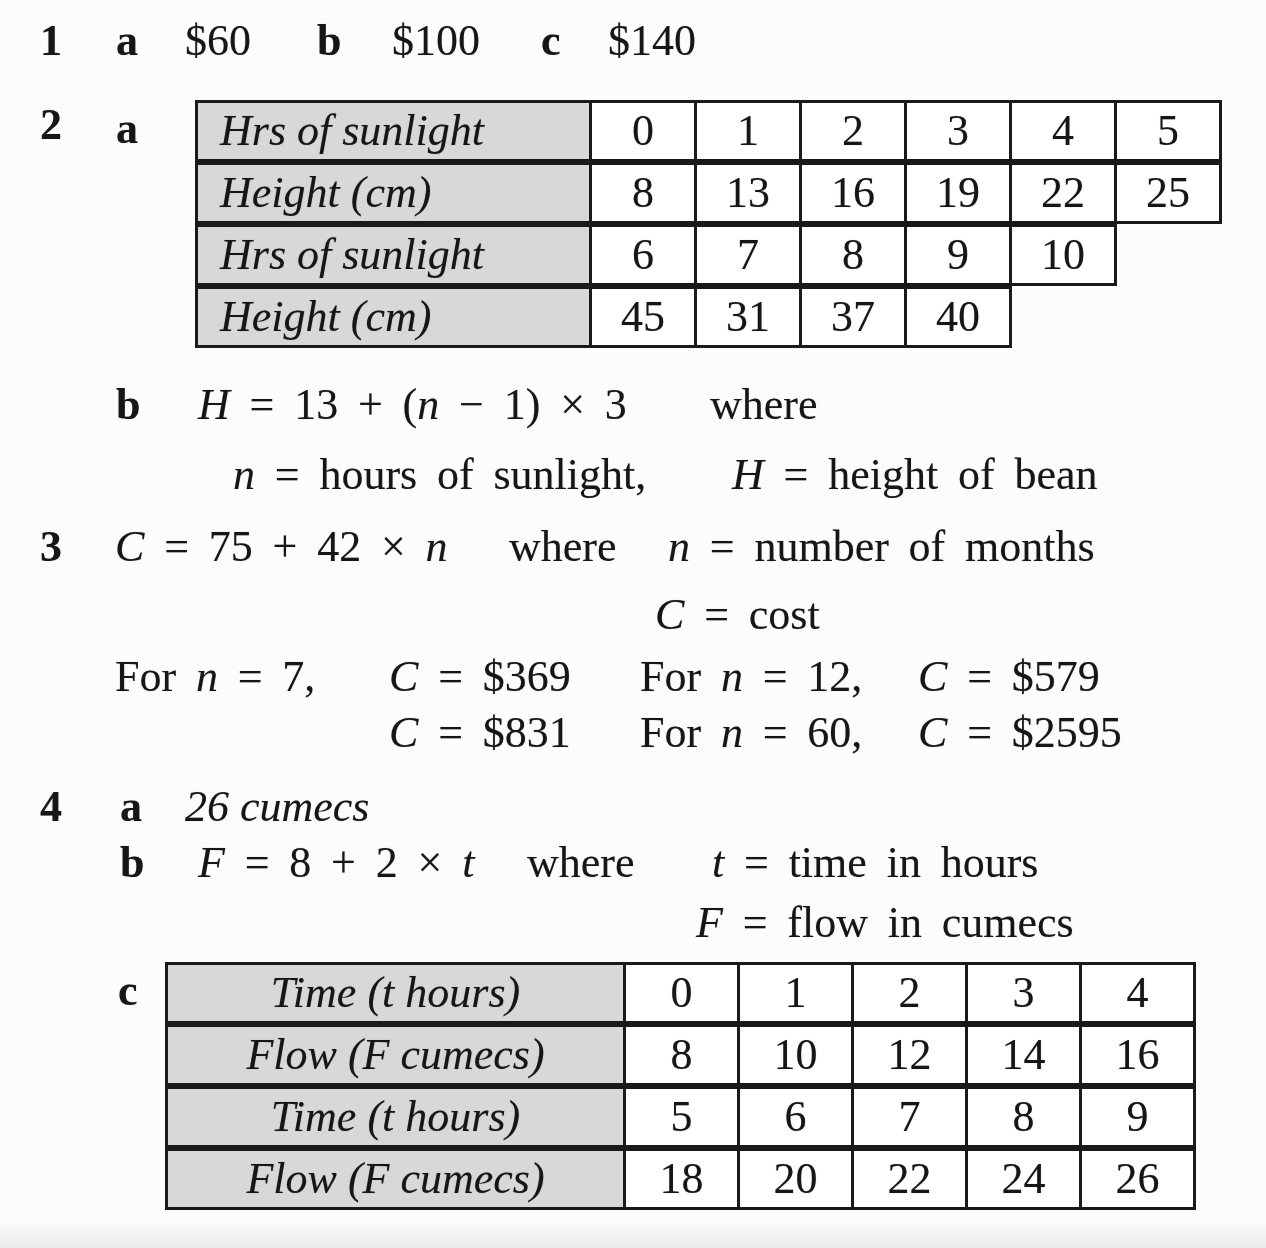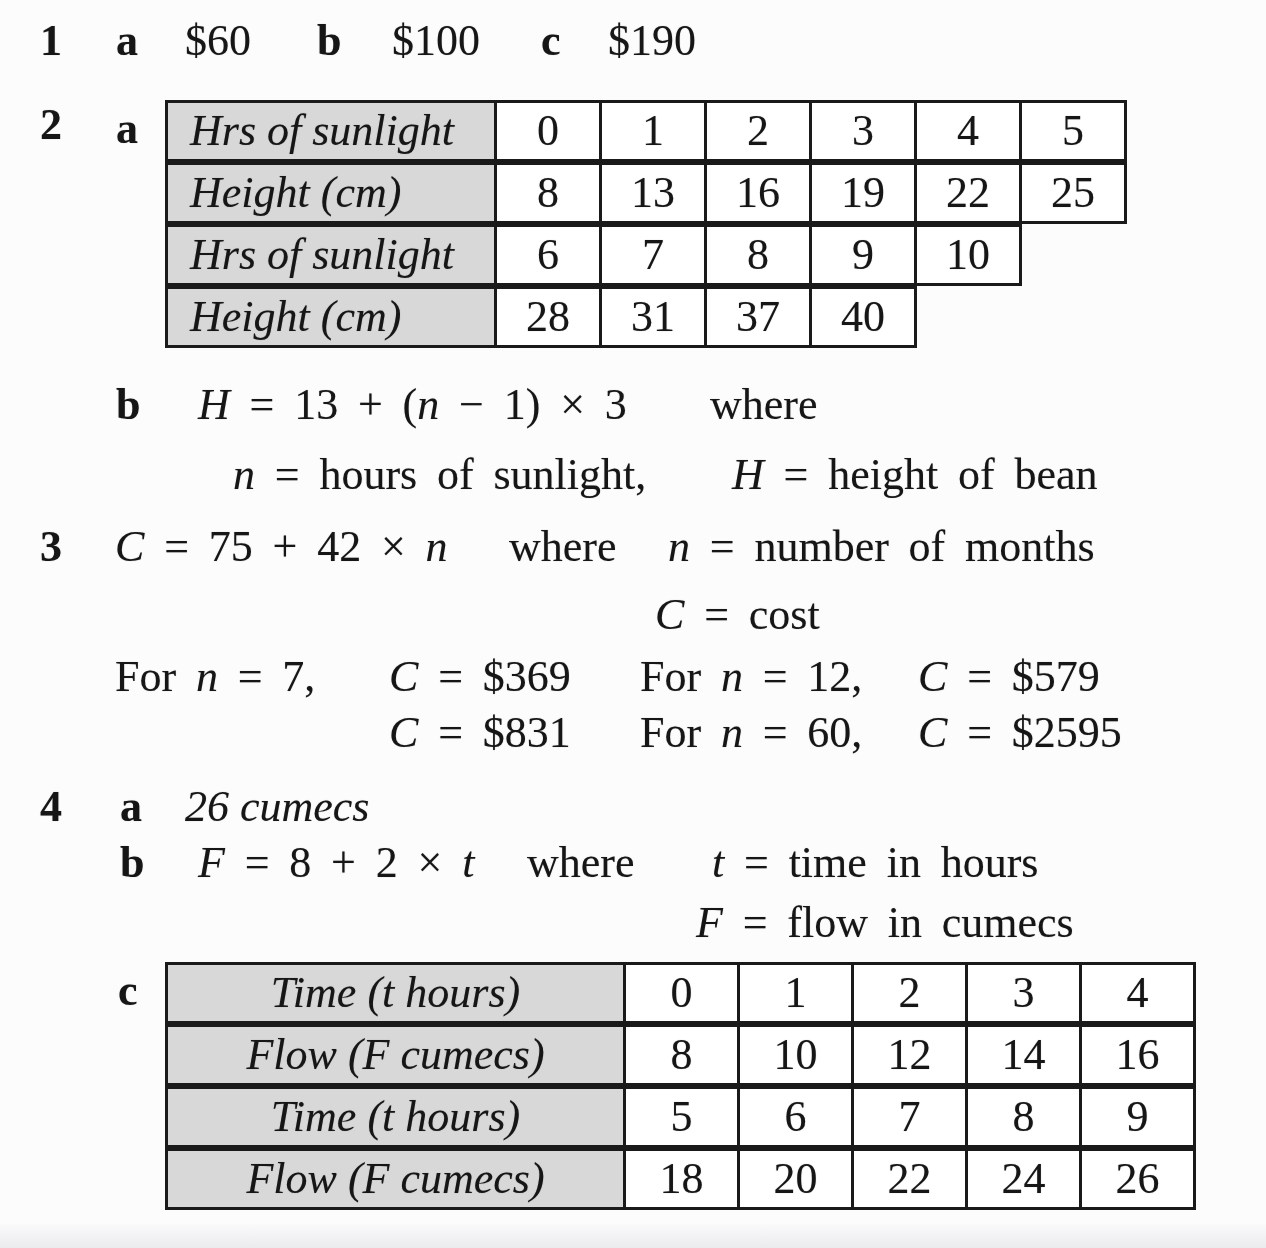--- a/index.html
+++ b/index.html
@@ -27,41 +27,41 @@
     font-size:44px;line-height:1;
     background:#ffffff;
   }
   .tcell + .tcell{margin-left:-3px;}
   .tlabel{
     background:#d8d8d8;
     font-style:italic;
     justify-content:flex-start;
     padding-left:22px;
   }
-  .table1 .tlabel{width:332px;}
+  .table1 .tlabel{width:397px;margin-left:30px;}
   .table1 .tval{width:108px;}
   .table2 .tlabel{width:461px;justify-content:center;padding-left:0;}
   .table2 .tval{width:117px;}
   .bottom-strip{
     position:absolute;left:0;top:1224px;width:1266px;height:24px;
     background:linear-gradient(180deg,#fafafb 0%,#ebebee 100%);
   }
 </style>
 </head>
 <body>
 
 <div class="page">
 
   <span class="abs bold" style="left:40px;top:16px;">1</span>
   <span class="abs bold" style="left:116px;top:16px;">a</span>
   <span class="abs" style="left:185px;top:16px;">$60</span>
   <span class="abs bold" style="left:317px;top:16px;">b</span>
   <span class="abs" style="left:392px;top:16px;">$100</span>
   <span class="abs bold" style="left:541px;top:16px;">c</span>
-  <span class="abs" style="left:608px;top:16px;">$190</span>
+  <span class="abs" style="left:608px;top:16px;">$140</span>
 
   <span class="abs bold" style="left:40px;top:100px;">2</span>
   <span class="abs bold" style="left:116px;top:104px;">a</span>
 
   <div class="dtable table1" style="left:165px;top:100px;">
       <div class="trow">
         <div class="tcell tlabel">Hrs of sunlight</div>
         <div class="tcell tval">0</div>
         <div class="tcell tval">1</div>
         <div class="tcell tval">2</div>
@@ -81,21 +81,21 @@
       <div class="trow">
         <div class="tcell tlabel">Hrs of sunlight</div>
         <div class="tcell tval">6</div>
         <div class="tcell tval">7</div>
         <div class="tcell tval">8</div>
         <div class="tcell tval">9</div>
         <div class="tcell tval">10</div>
       </div>
       <div class="trow">
         <div class="tcell tlabel">Height (cm)</div>
-        <div class="tcell tval">28</div>
+        <div class="tcell tval">45</div>
         <div class="tcell tval">31</div>
         <div class="tcell tval">37</div>
         <div class="tcell tval">40</div>
       </div>
     </div>
 
   <span class="abs bold" style="left:116px;top:380px;">b</span>
   <span class="abs math" style="left:198px;top:380px;"><i>H</i> = 13 + (<i>n</i> − 1) × 3</span>
   <span class="abs" style="left:710px;top:380px;">where</span>
   <span class="abs math" style="left:233px;top:450px;"><i>n</i> = hours of sunlight,</span>

